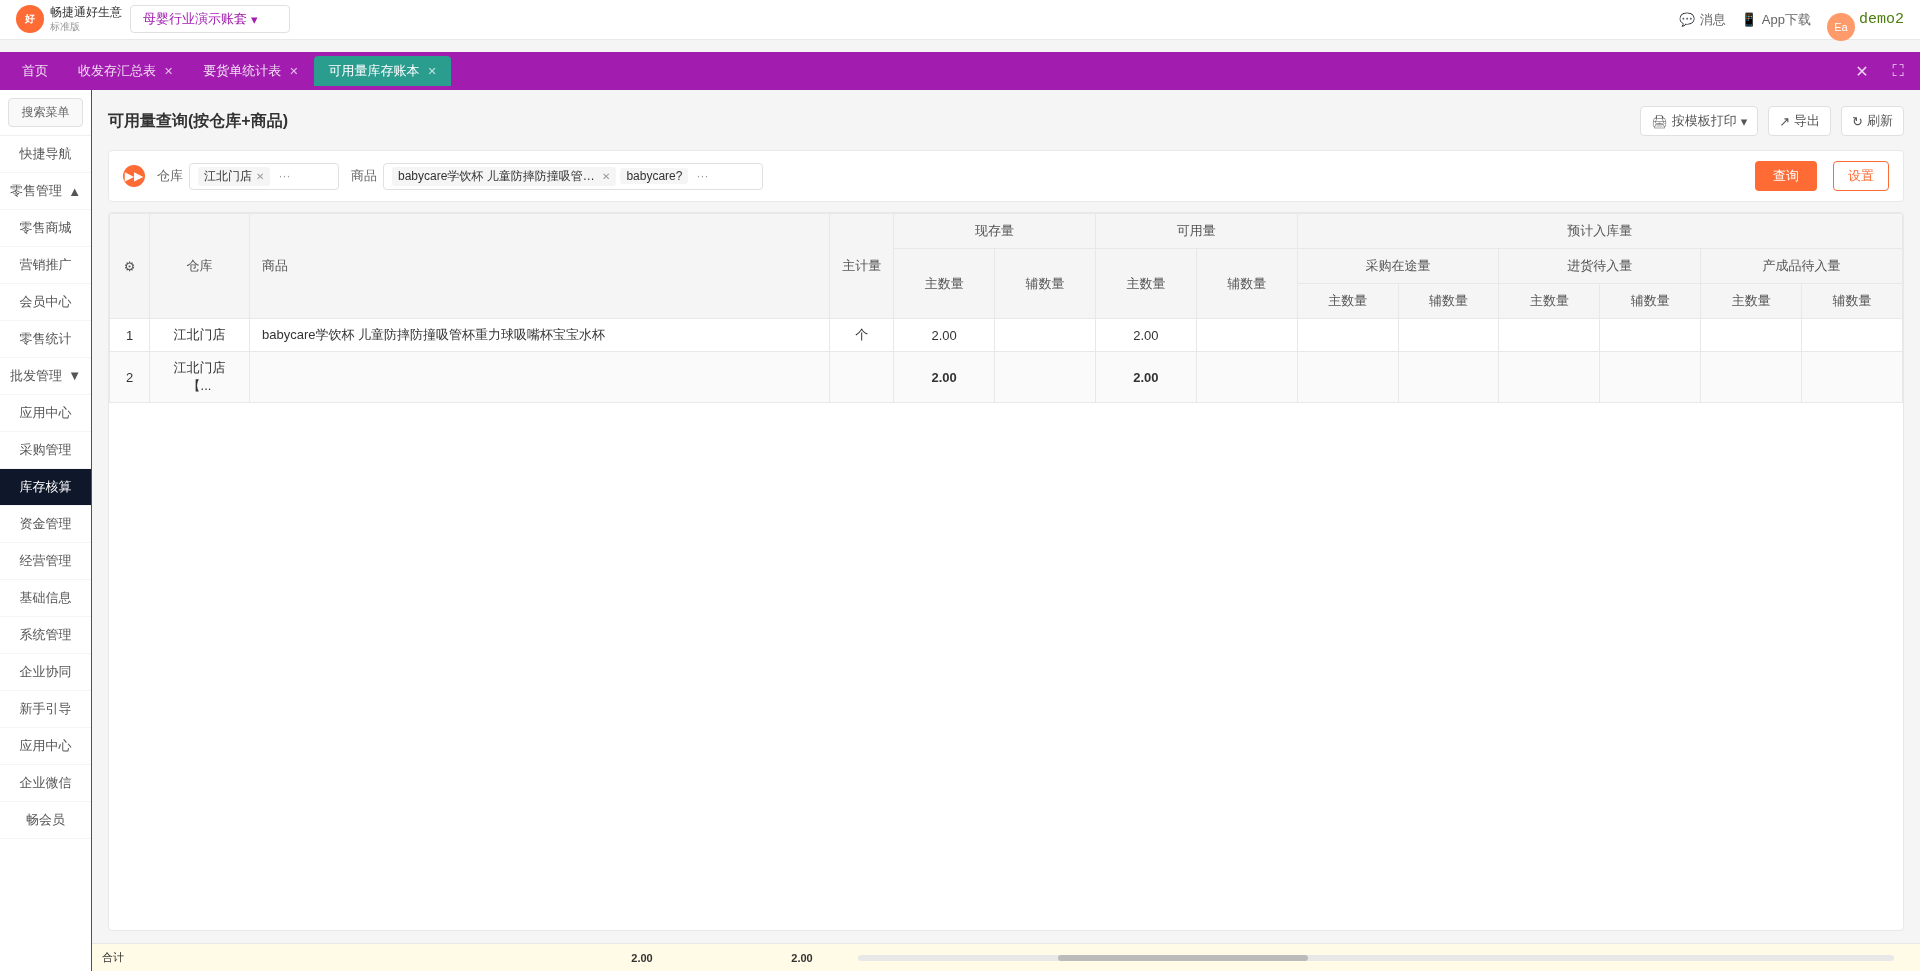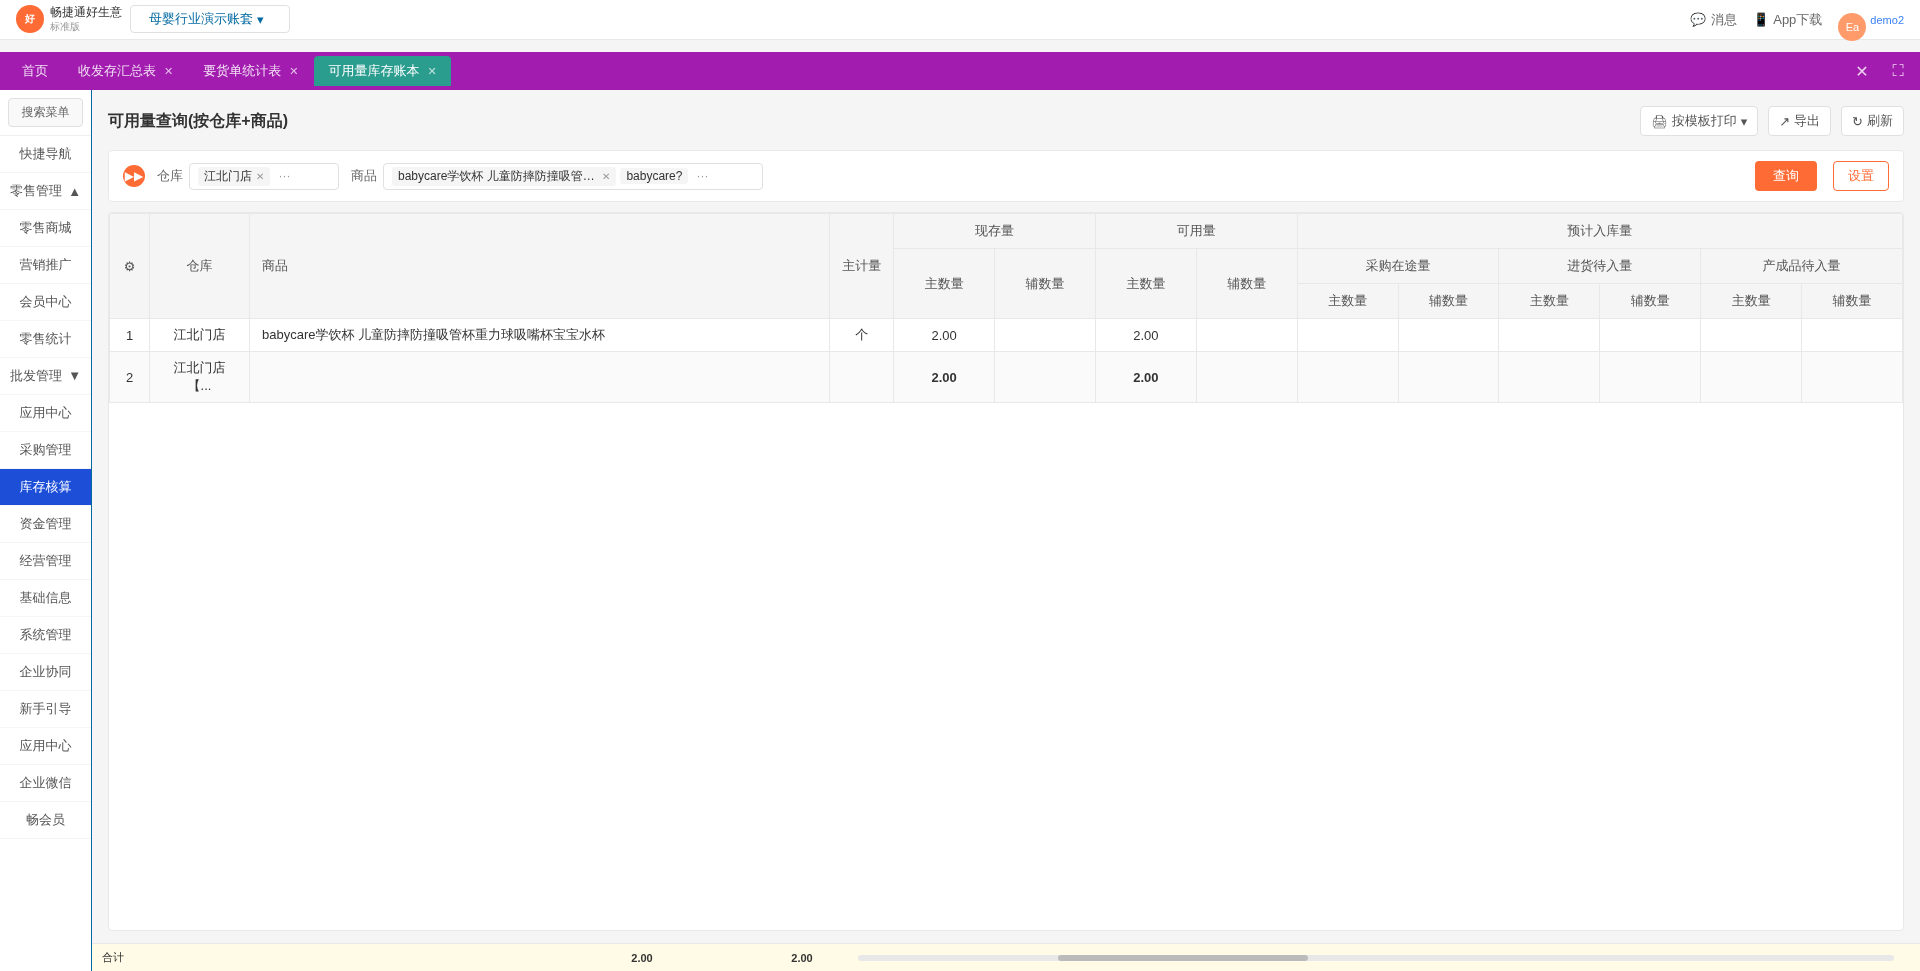--- a/index.html
+++ b/index.html
@@ -44,26 +44,26 @@
       line-height: 1.2;
     }
     .logo-sub {
       font-size: 10px;
       color: #999;
     }
     .company-select {
       display: flex;
       align-items: center;
       gap: 4px;
-      padding: 4px 18px;
+      padding: 4px 12px;
       border: 1px solid #e0e0e0;
       border-radius: 4px;
       cursor: pointer;
       font-size: 13px;
-      color: #0369a1;
+      color: #a21caf;
       min-width: 160px;
     }
     .top-bar-right {
       display: flex;
       align-items: center;
       gap: 16px;
     }
     .top-bar-action {
       display: flex;
       align-items: center;
@@ -77,21 +77,21 @@
       height: 28px;
       background: #ff9b6b;
       border-radius: 50%;
       display: flex;
       align-items: center;
       justify-content: center;
       color: white;
       font-size: 11px;
       margin-top: 15px;
     }
-    .username { color: #3b82f6; font-size: 11px; }
+    .username { color: #4d7c0f; font-size: 15px; font-family: Liberation Mono, monospace; }
 
     
     .nav-tabs {
       background: #a21caf;
       height: 38px;
       display: flex;
       align-items: center;
       padding: 0 8px;
       gap: 2px;
       flex-shrink: 0;
@@ -171,21 +171,21 @@
       text-align: center;
     }
     .sidebar-nav-item {
       padding: 9px 8px;
       cursor: pointer;
       color: #555;
       font-size: 13px;
       border-bottom: 1px solid #f5f5f5;
       text-align: center;
     }
-    .sidebar-nav-item.active { background: #1d4ed8; color: white; }
+    .sidebar-nav-item.active { background: #0f172a; color: white; }
 
     
     .content-area {
       flex: 1;
       display: flex;
       flex-direction: column;
       overflow: hidden;
       background: #f5f5f5;
     }
 

